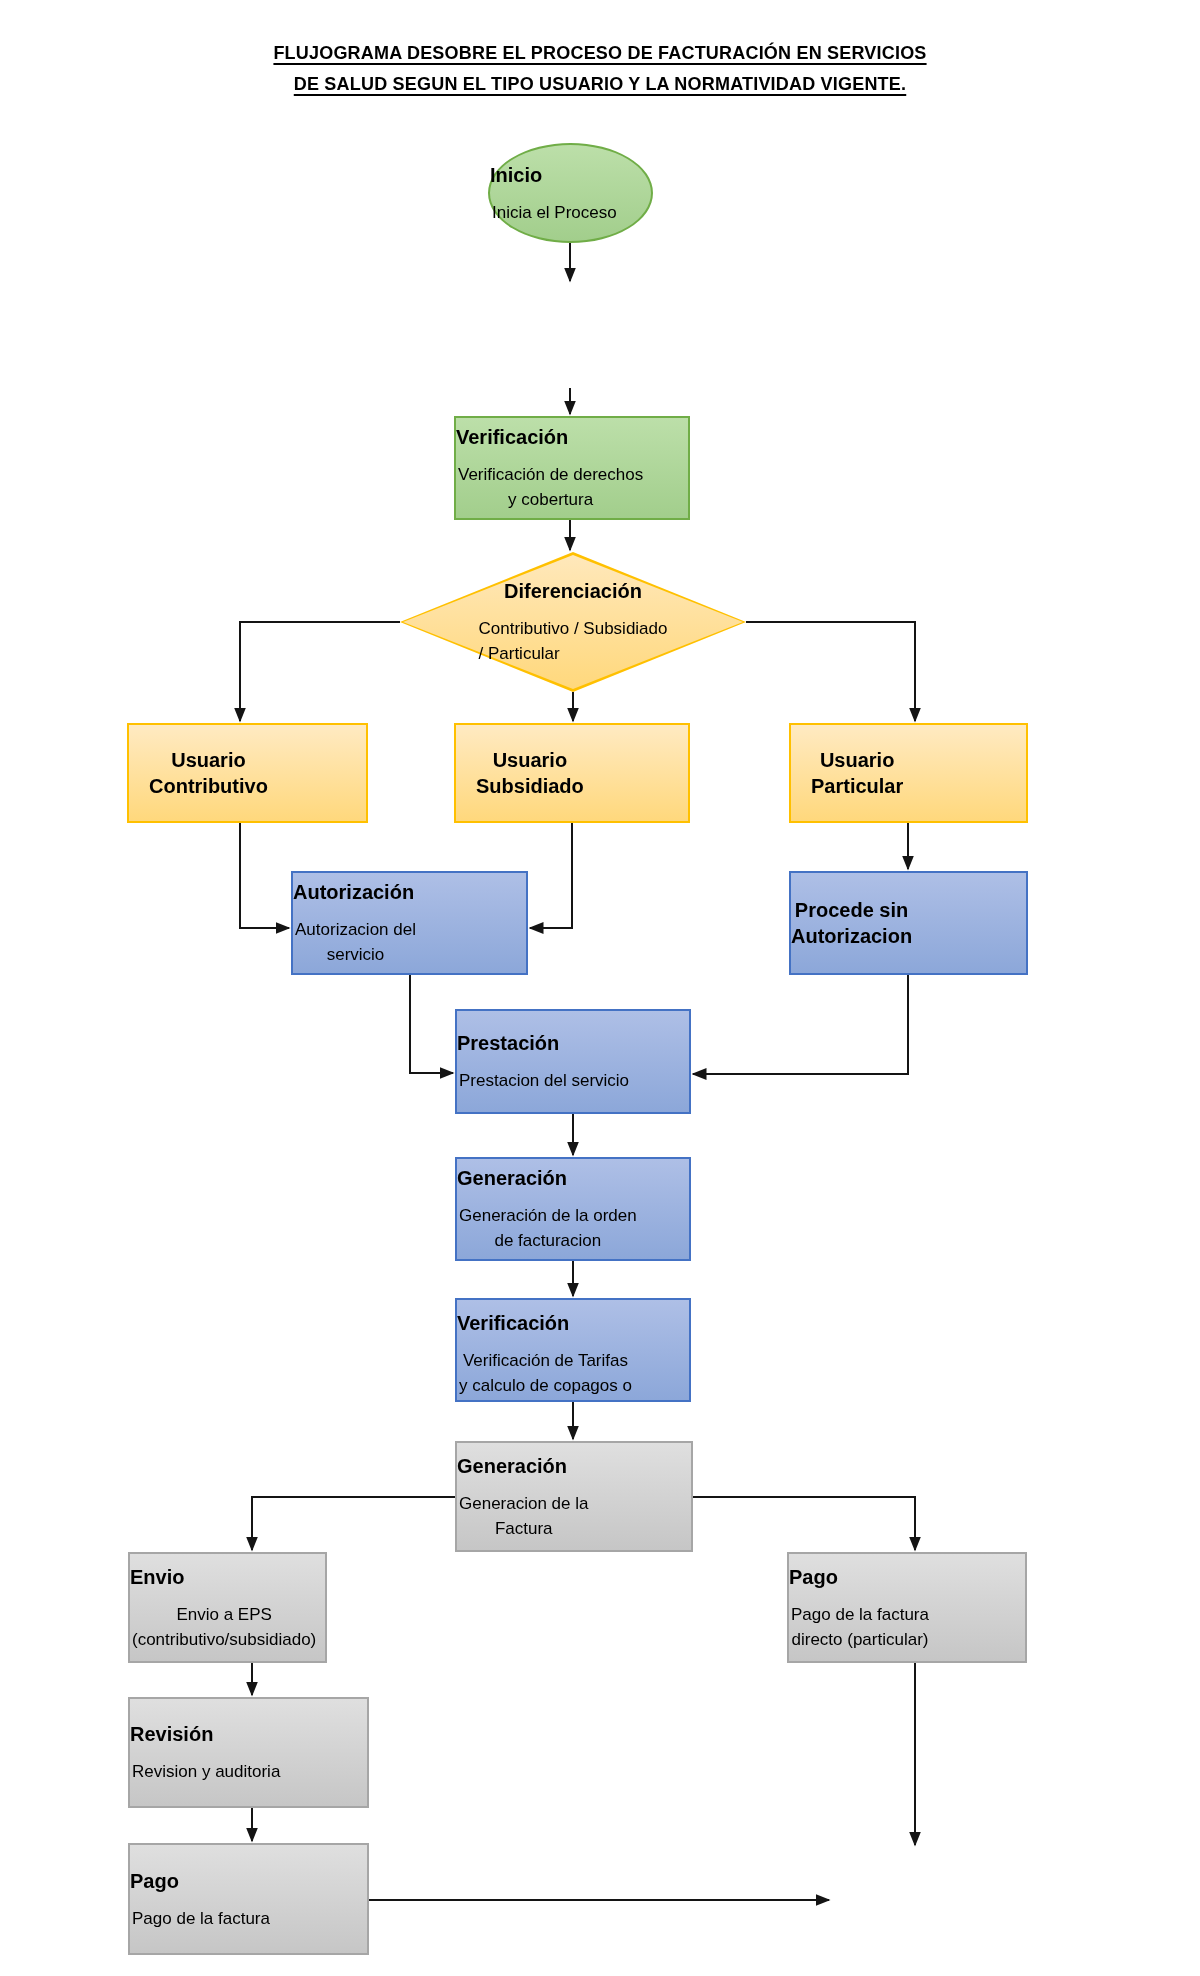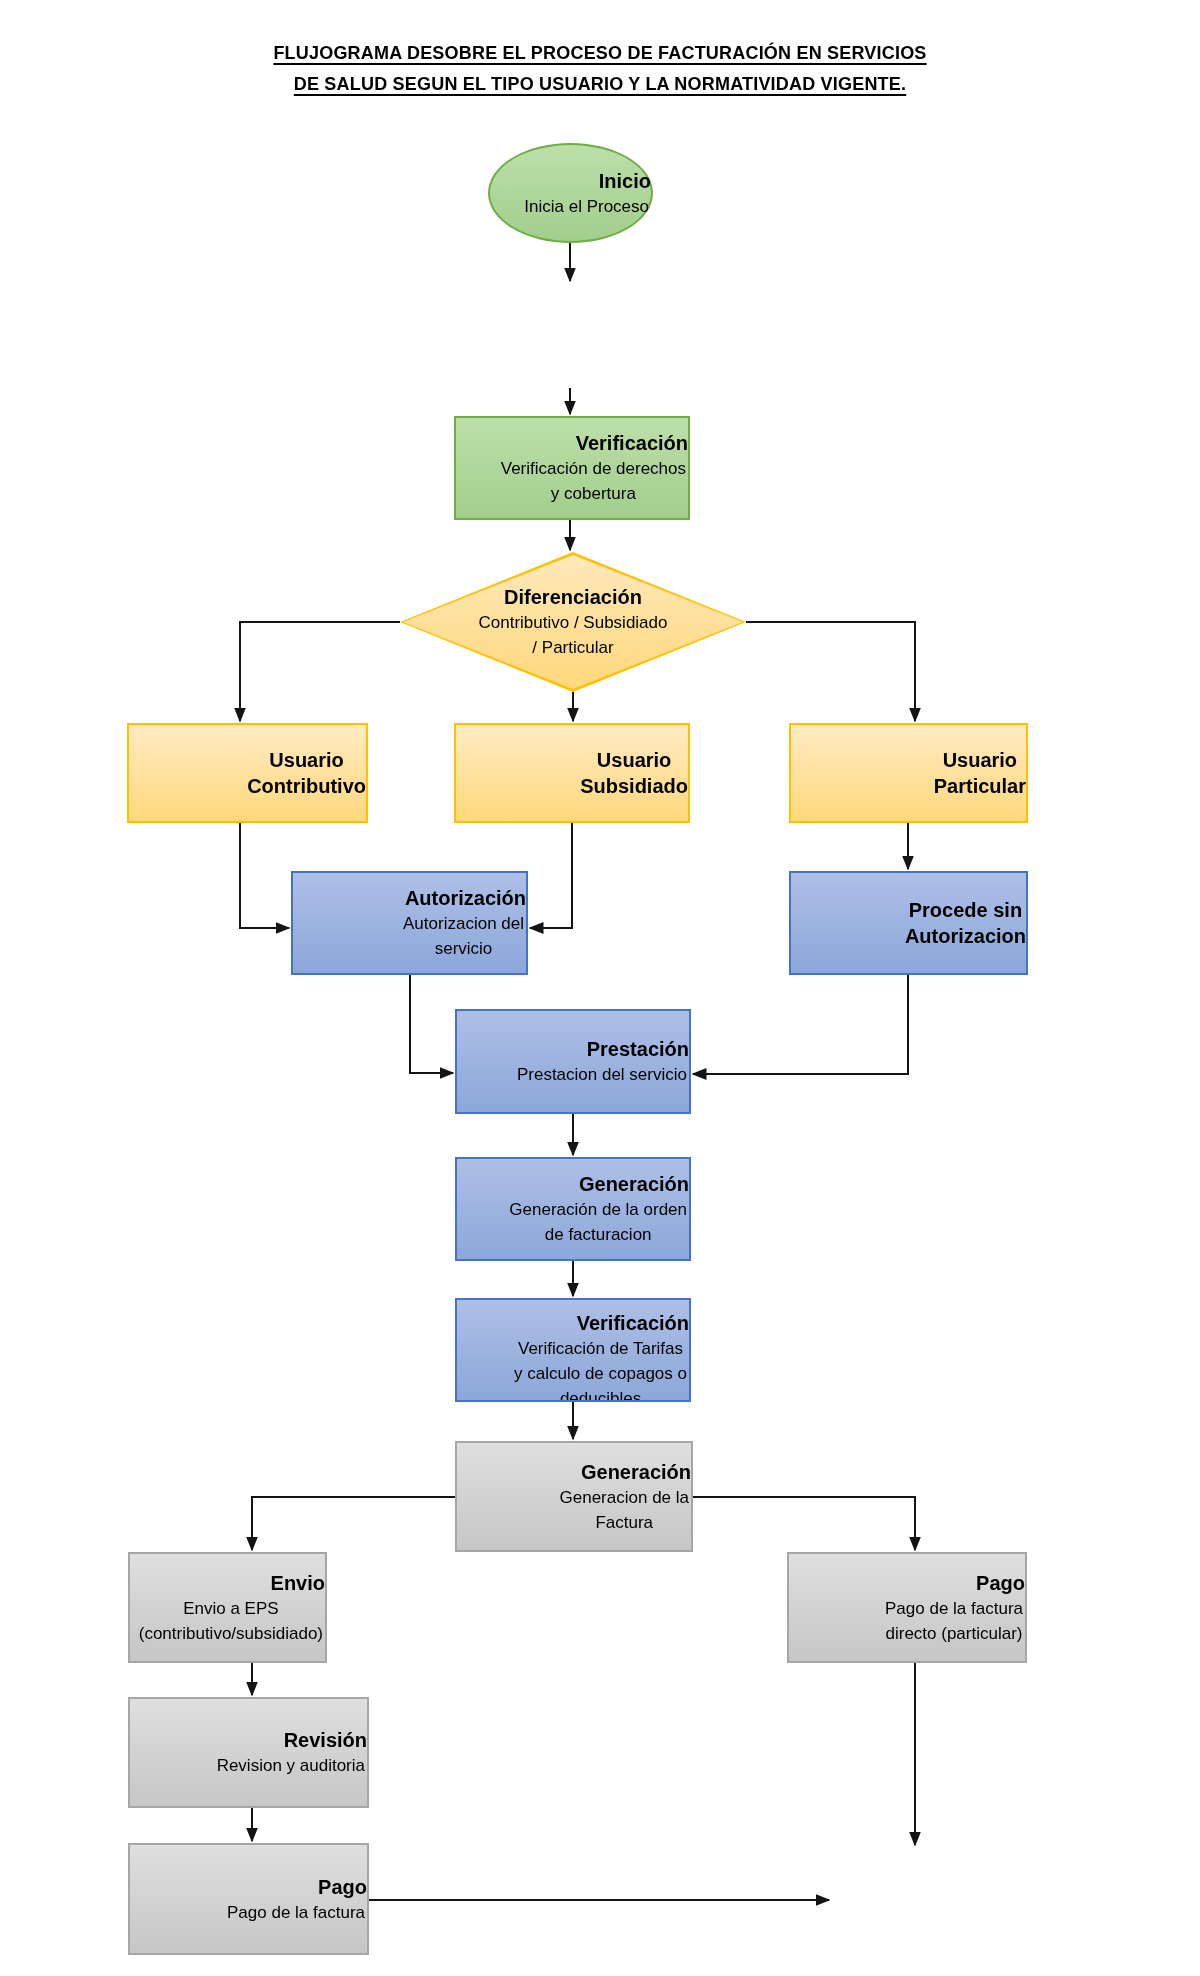--- a/index.html
+++ b/index.html
@@ -9,24 +9,24 @@
   }
   #title{
     position:absolute;top:38px;left:0;width:1200px;text-align:center;
     font-size:18px;line-height:31px;font-weight:bold;
     text-decoration:underline;text-decoration-thickness:2px;text-underline-offset:4px;
     white-space:pre-line;letter-spacing:0.2px;
   }
   #edges{position:absolute;left:0;top:0;pointer-events:none;}
   .node{
     position:absolute;box-sizing:border-box;display:flex;flex-direction:column;
-    align-items:flex-end;justify-content:center;text-align:center;
+    align-items:flex-start;justify-content:center;text-align:center;
   }
   .nt{font-weight:bold;font-size:20px;line-height:26px;white-space:pre-line;}
-  .ns{font-size:17px;line-height:25px;white-space:pre-line;padding:0 2px;}
+  .ns{font-size:17px;line-height:25px;white-space:pre-line;padding:0 2px;margin-top:12px;}
   .green {background:linear-gradient(180deg,#bcdfa9 0%,#a2ce8c 100%);border:2px solid #70ad47;}
   .orange{background:linear-gradient(180deg,#ffeac2 0%,#ffd87c 100%);border:2px solid #ffc000;padding-left:20px;}
   .blue  {background:linear-gradient(180deg,#aebfe6 0%,#8ca7d9 100%);border:2px solid #4472c4;}
   .gray  {background:linear-gradient(180deg,#dfdfdf 0%,#c6c6c6 100%);border:2px solid #a6a6a6;}
   .salmon{background:linear-gradient(180deg,#f7c09a 0%,#f2a97c 100%);border:2px solid #ed7d31;}
   .ellipse{border-radius:50%;}
 
   
   .n-inicio  {left:488px;top:143px;width:165px;height:100px;}
   .n-registro{left:454px;top:283px;width:236px;height:105px;}
@@ -47,21 +47,21 @@
   .n-pagor   {left:787px;top:1552px;width:240px;height:111px;}
   .n-cierre  {left:833px;top:1847px;width:168px;height:107px;}
 
   
   .diamond-bg{position:absolute;inset:0;background:#ffc000;
     clip-path:polygon(50% 0,100% 50%,50% 100%,0 50%);}
   .diamond-fill{position:absolute;inset:3px;
     background:linear-gradient(180deg,#ffe8bb 0%,#ffd87c 100%);
     clip-path:polygon(50% 0,100% 50%,50% 100%,0 50%);}
   .diamond-text{position:absolute;inset:0;display:flex;flex-direction:column;
-    align-items:center;justify-content:center;text-align:center;}
+    align-items:center;justify-content:center;text-align:left;}
 </style>
 </head>
 <body>
 
 <div id="canvas">
 
   <div id="title">FLUJOGRAMA DESOBRE EL PROCESO DE FACTURACIÓN EN SERVICIOS
 DE SALUD SEGUN EL TIPO USUARIO Y LA NORMATIVIDAD VIGENTE.</div>
 
   <svg id="edges" width="1200" height="1976" viewBox="0 0 1200 1976">

